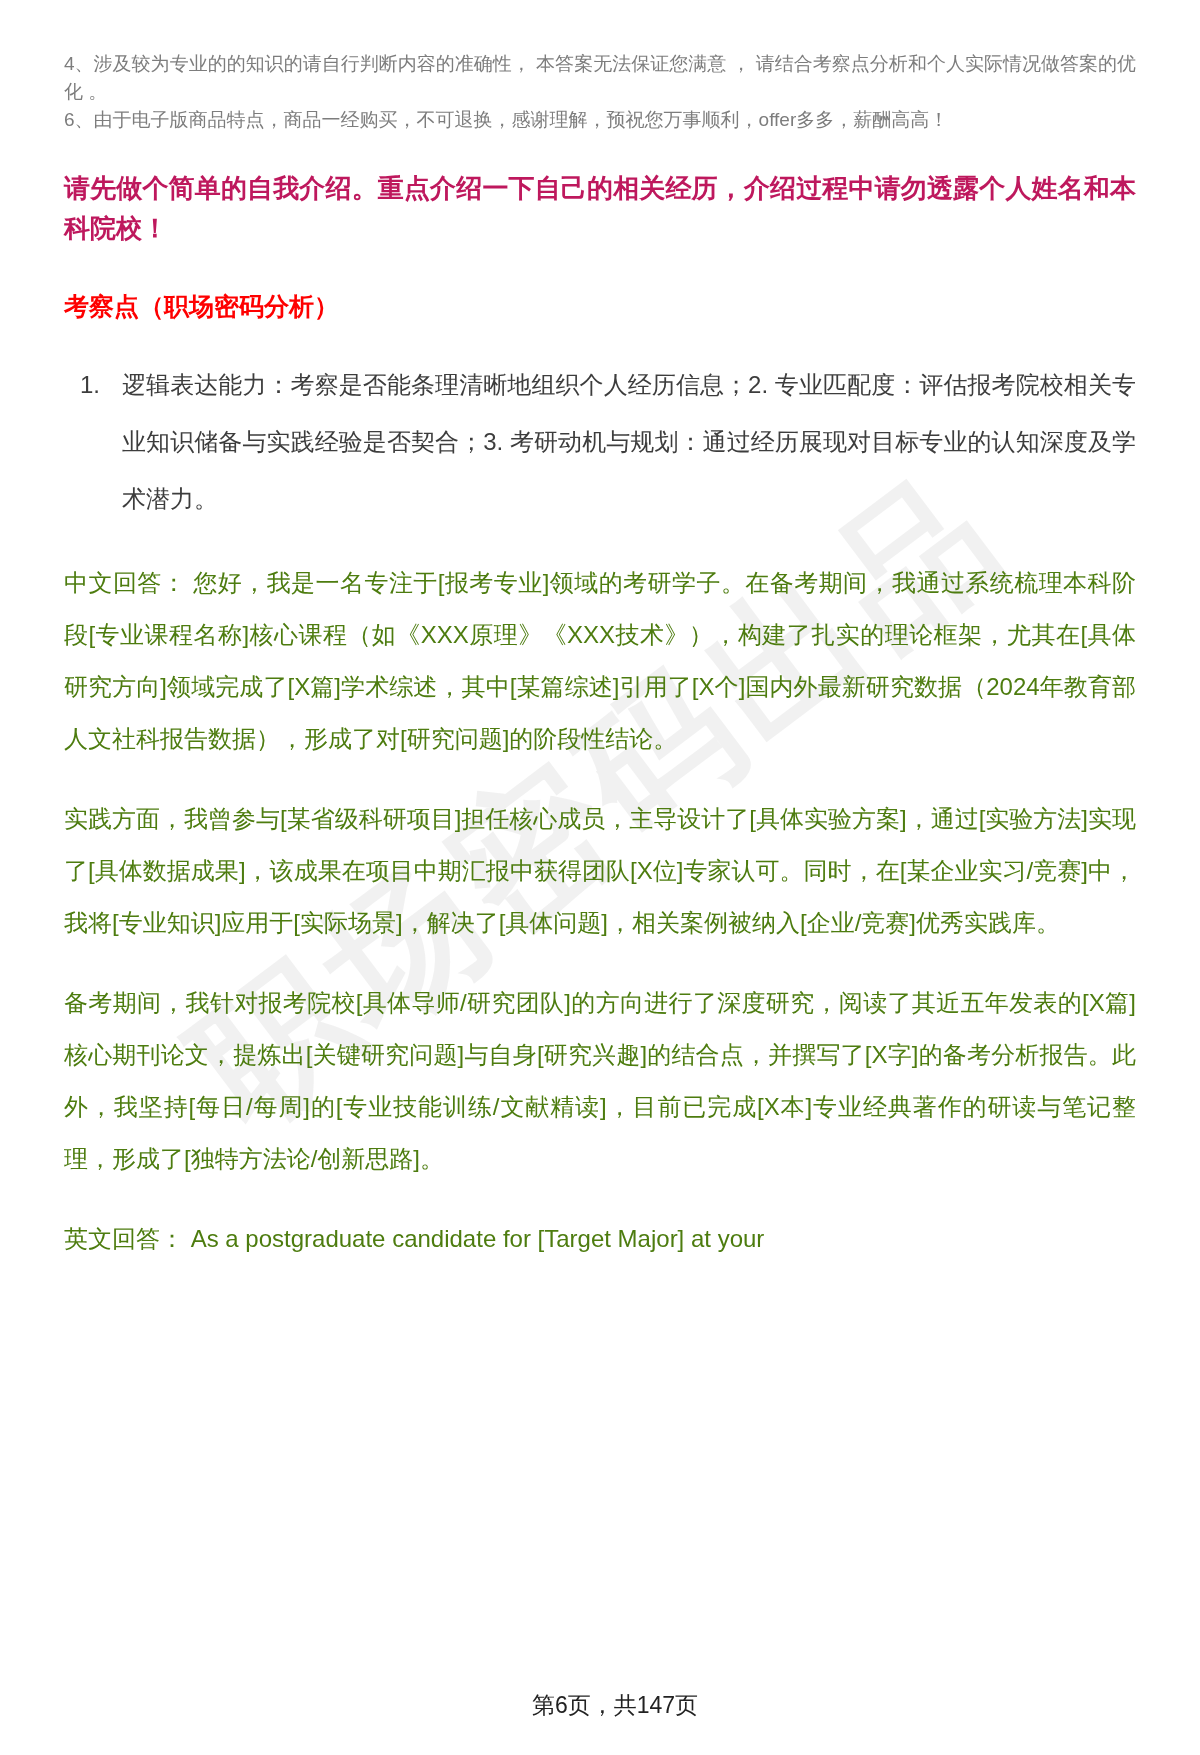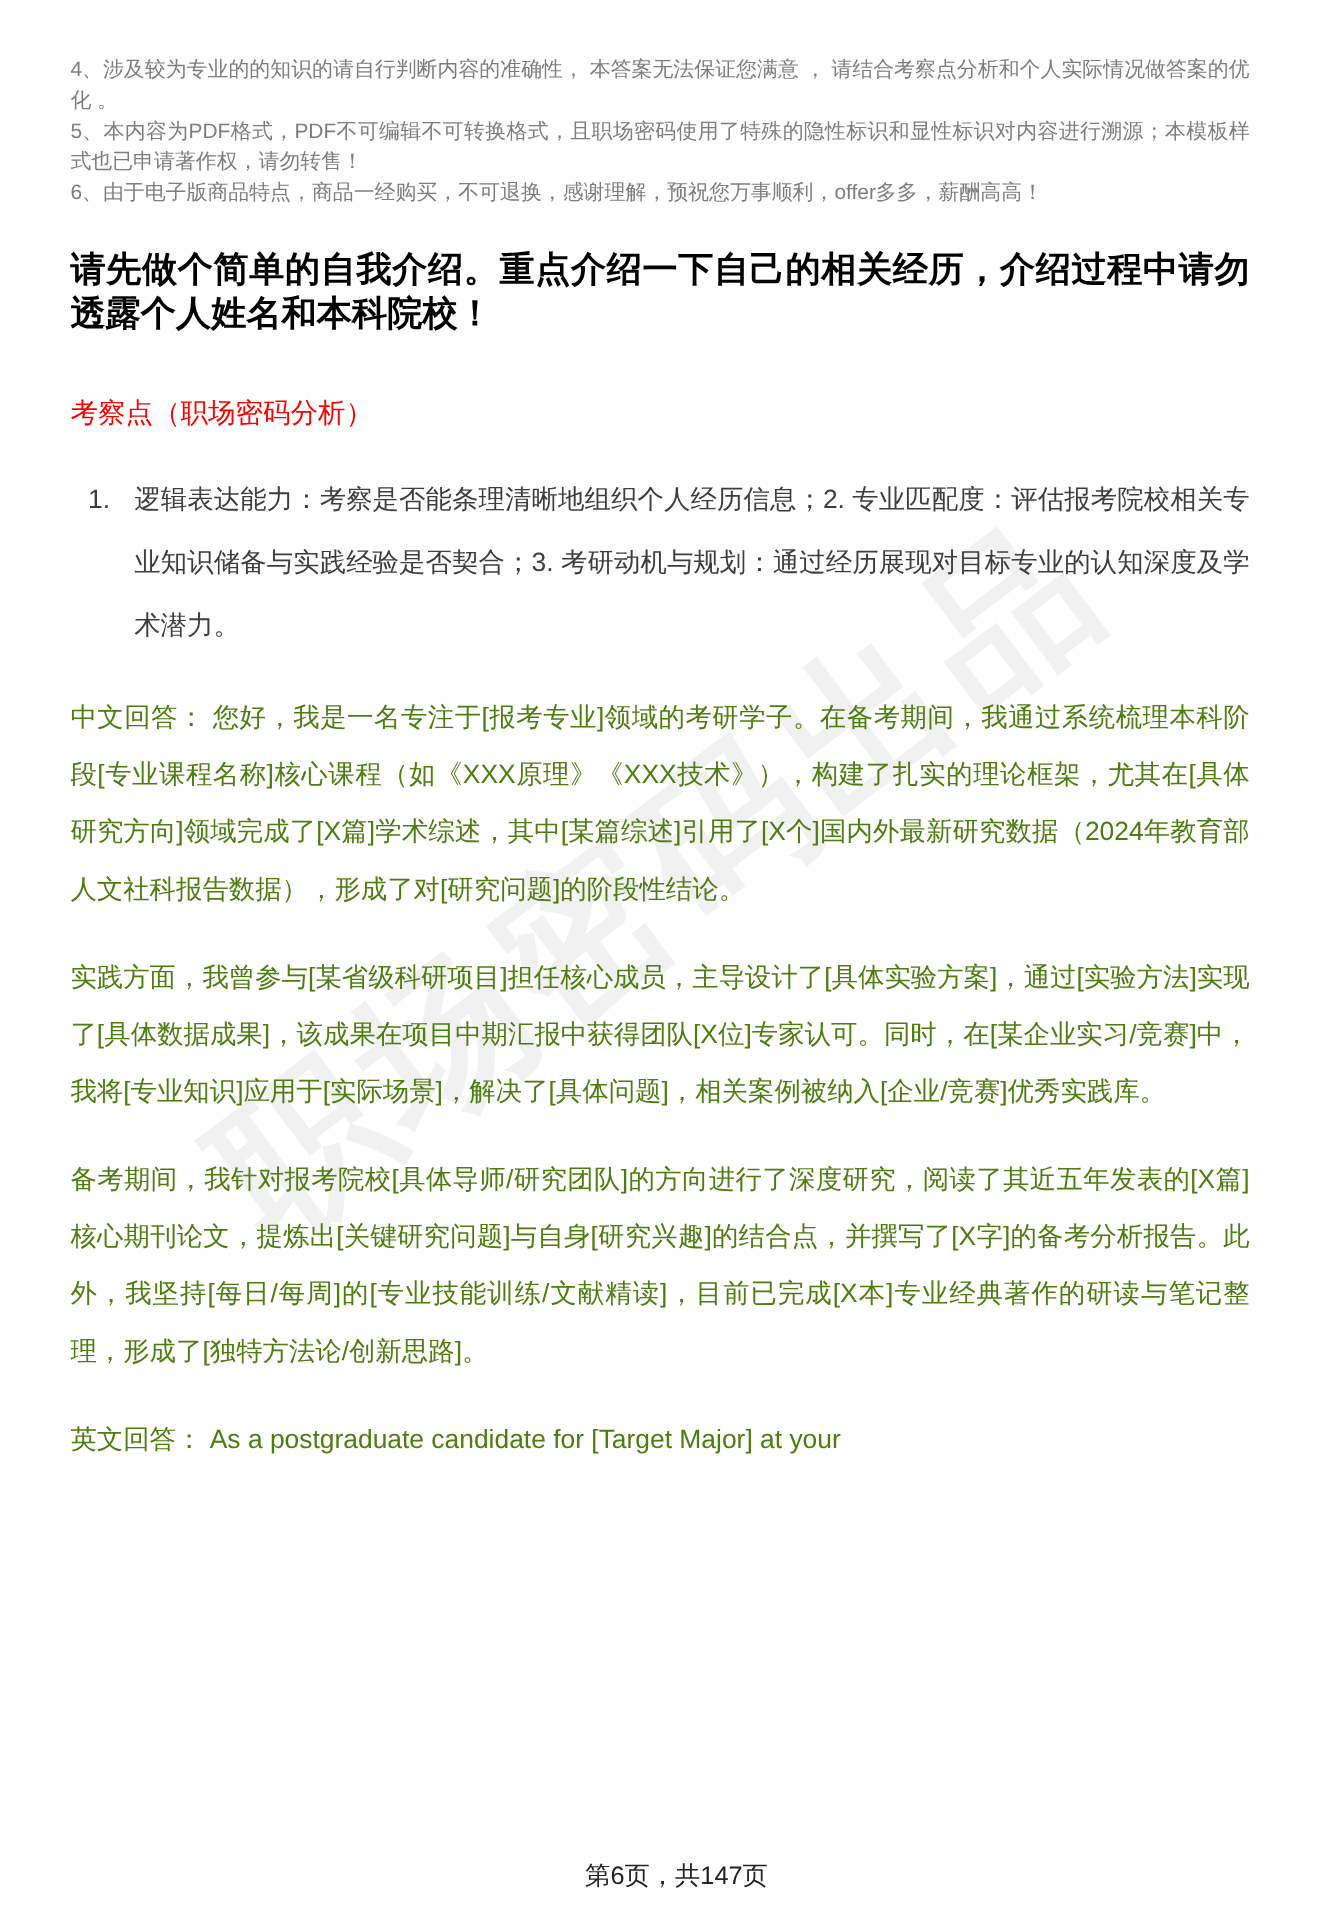--- a/index.html
+++ b/index.html
@@ -31,33 +31,33 @@
     padding: 50px 64px 0 64px;
   }
   .disclaimer {
     color: #7d7d7d;
     font-size: 19px;
     line-height: 28px;
     text-align: justify;
   }
   .disclaimer p { margin: 0; }
   .q-title {
-    color: #000000;
+    color: #be185d;
     font-weight: bold;
-    font-size: 32px;
+    font-size: 26px;
     line-height: 40px;
     margin-top: 34px;
     text-align: justify;
   }
   .q-heading {
     color: #fe0000;
-    font-weight: normal;
+    font-weight: bold;
     font-size: 25px;
     line-height: 32px;
-    margin-top: 56px;
+    margin-top: 42px;
   }
   .analysis {
     display: flex;
     margin-top: 34px;
     padding-left: 16px;
     color: #3d3d3d;
     font-size: 24px;
     line-height: 57px;
   }
   .analysis .num {
@@ -92,21 +92,20 @@
 <body>
 
 <div class="page">
 
   <div class="watermark">职场密码出品</div>
 
   <div class="content">
 
     <div class="disclaimer">
       <p>4、涉及较为专业的的知识的请自行判断内容的准确性， 本答案无法保证您满意 ， 请结合考察点分析和个人实际情况做答案的优化 。</p>
-      <p>5、本内容为PDF格式，PDF不可编辑不可转换格式，且职场密码使用了特殊的隐性标识和显性标识对内容进行溯源；本模板样式也已申请著作权，请勿转售！</p>
       <p>6、由于电子版商品特点，商品一经购买，不可退换，感谢理解，预祝您万事顺利，offer多多，薪酬高高！</p>
     </div>
 
     <div class="q-title">请先做个简单的自我介绍。重点介绍一下自己的相关经历，介绍过程中请勿透露个人姓名和本科院校！</div>
 
     <div class="q-heading">考察点（职场密码分析）</div>
 
     <div class="analysis">
       <div class="num">1.</div>
       <div class="txt">逻辑表达能力：考察是否能条理清晰地组织个人经历信息；2. 专业匹配度：评估报考院校相关专业知识储备与实践经验是否契合；3. 考研动机与规划：通过经历展现对目标专业的认知深度及学术潜力。</div>

